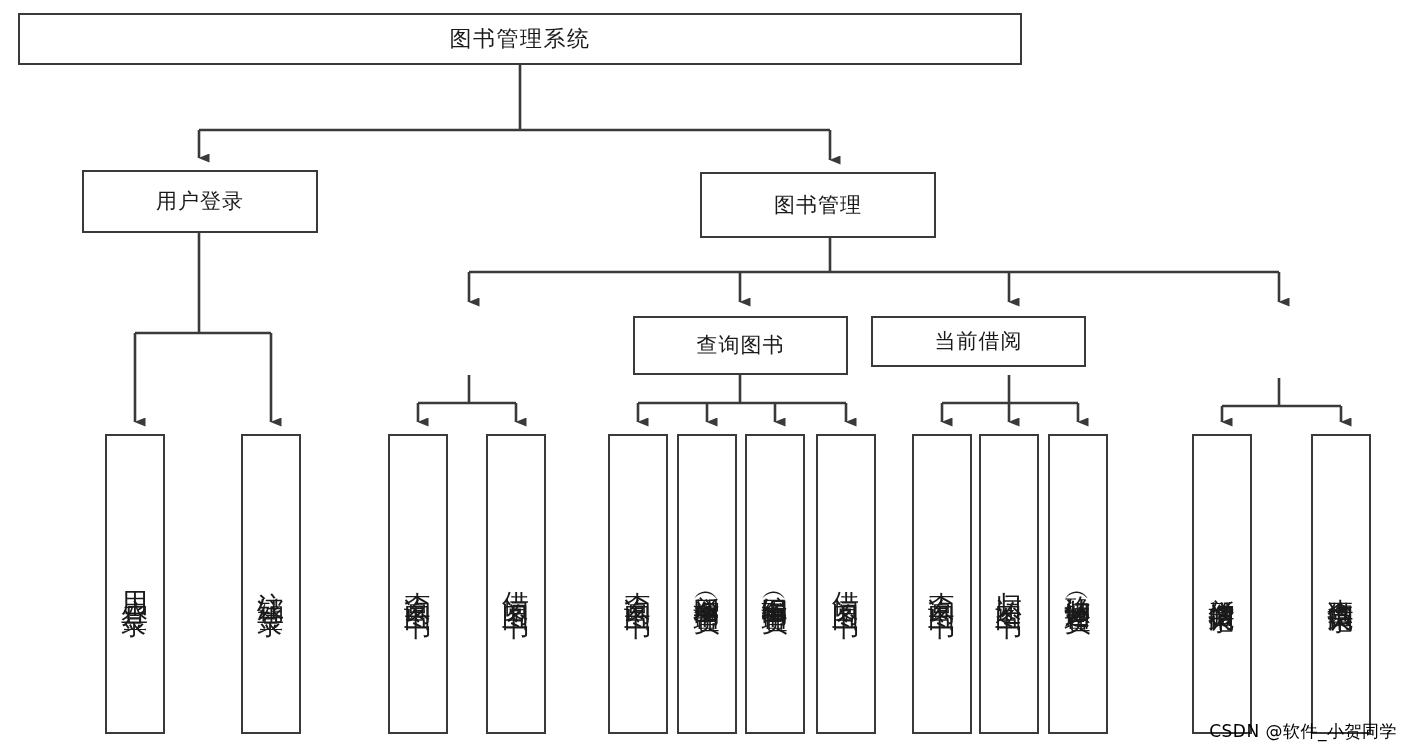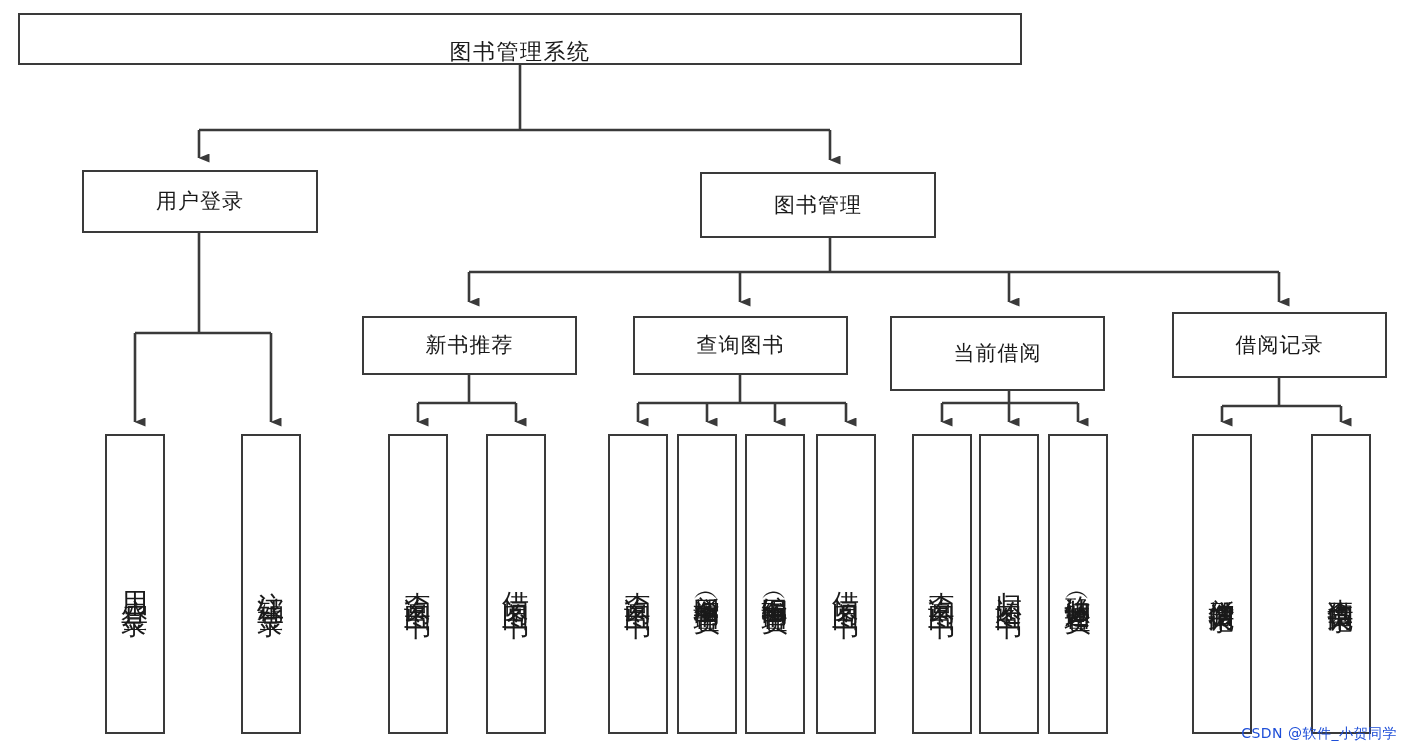--- a/index.html
+++ b/index.html
@@ -39,22 +39,22 @@
     font-size:27px;
     letter-spacing:7px;
     line-height:1;
     white-space:nowrap;
   }
   .v.dense .lbl{font-size:26px;letter-spacing:2px;}
 
   #watermark{
     position:absolute;
     right:8px;bottom:4px;
-    font-size:14px;
-    color:#1d4ed8;
+    font-size:17px;
+    color:#000000;
     letter-spacing:0.5px;
     white-space:nowrap;
     pointer-events:none;
     margin-top:48px;
   }
 </style>
 </head>
 <body>
 
 <div id="stage">
@@ -102,42 +102,36 @@
       <path d="M1009,403 L1009,422" marker-end="url(#ah)"></path>
       <path d="M1078,403 L1078,422" marker-end="url(#ah)"></path>
 
       <path d="M1279,378 L1279,406"></path>
       <path d="M1222,406 L1341,406"></path>
       <path d="M1222,406 L1222,422" marker-end="url(#ah)"></path>
       <path d="M1341,406 L1341,422" marker-end="url(#ah)"></path>
     </g>
   </svg>
 
-  <div class="node h root" style="left:18px;top:13px;width:1004px;height:52px;align-items:flex-end;">
+  <div class="node h root" style="left:18px;top:13px;width:1004px;height:52px;">
     <span class="lbl">图书管理系统</span>
   </div>
 
   <div class="node h" style="left:82px;top:170px;width:236px;height:63px;">
     <span class="lbl">用户登录</span>
   </div>
   <div class="node h" style="left:700px;top:172px;width:236px;height:66px;">
     <span class="lbl">图书管理</span>
   </div>
 
-  <div class="node h" style="left:362px;top:316px;width:215px;height:59px;">
-    <span class="lbl">新书推荐</span>
-  </div>
   <div class="node h" style="left:633px;top:316px;width:215px;height:59px;">
     <span class="lbl">查询图书</span>
   </div>
-  <div class="node h" style="left:890px;top:316px;width:215px;height:75px;">
+  <div class="node h" style="left:871px;top:316px;width:215px;height:51px;">
     <span class="lbl">当前借阅</span>
-  </div>
-  <div class="node h" style="left:1172px;top:312px;width:215px;height:66px;">
-    <span class="lbl">借阅记录</span>
   </div>
 
   <div class="node v" style="left:105px;top:434px;width:60px;height:300px;">
     <span class="lbl">用户登录</span>
   </div>
   <div class="node v" style="left:241px;top:434px;width:60px;height:300px;">
     <span class="lbl">注销登录</span>
   </div>
 
   <div class="node v" style="left:388px;top:434px;width:60px;height:300px;">

